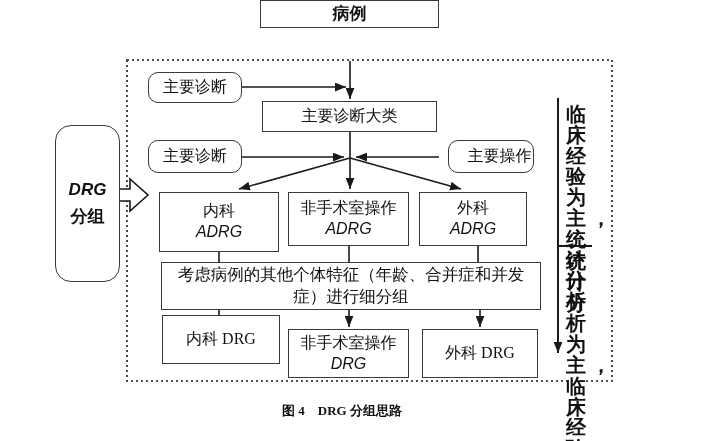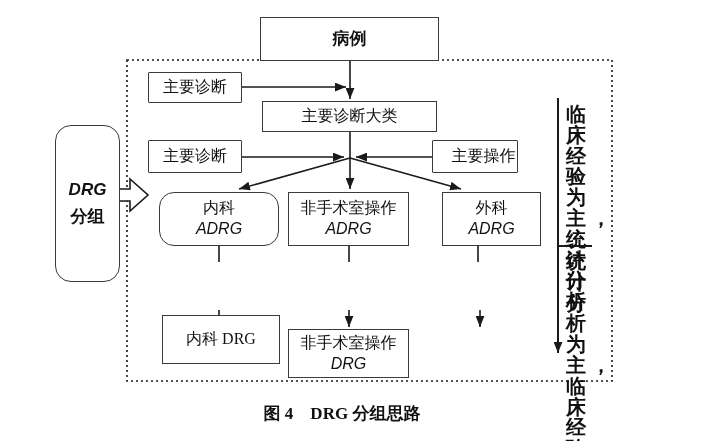--- a/index.html
+++ b/index.html
@@ -8,30 +8,30 @@
     font-family:"Liberation Serif","DejaVu Serif",serif; color:#111;
     overflow:hidden;
   }
   svg.layer { position:absolute; left:0; top:0; width:712px; height:441px; }
   .box {
     position:absolute; background:#fff; border:1.6px solid #3a3a3a;
     box-sizing:border-box; display:flex; flex-direction:column;
     align-items:center; justify-content:center; text-align:center;
     font-size:16px; line-height:1.3;
   }
-  .rounded { border-radius:1px; }
+  .rounded { border-radius:10px; }
   .bold { font-weight:bold; }
   .en { font-family:"Liberation Sans","DejaVu Sans",sans-serif;font-style:italic; }
   .annotation {
     position:absolute; width:48px; font-weight:bold; font-size:20px;
     line-height:20.8px; letter-spacing:5px; white-space:pre-line;
   }
   .caption {
     position:absolute; top:402px; left:342px; transform:translateX(-50%);
-    font-weight:bold; font-size:17px; white-space:nowrap;
+    font-weight:bold; font-size:13px; white-space:nowrap;
   }
   .refine-text { font-size:16.5px; line-height:22px; white-space:pre-line; }
 </style>
 </head>
 <body>
 
 <div class="canvas">
 
   <svg class="layer" viewBox="0 0 712 441">
     <defs>
@@ -62,65 +62,72 @@
     <line x1="478" y1="246" x2="478" y2="262" stroke="#1a1a1a" stroke-width="1.6"></line>
 
     <line x1="219" y1="310" x2="219" y2="327" stroke="#1a1a1a" stroke-width="1.6" marker-end="url(#ah)"></line>
     <line x1="349" y1="310" x2="349" y2="327" stroke="#1a1a1a" stroke-width="1.6" marker-end="url(#ah)"></line>
     <line x1="480" y1="310" x2="480" y2="327" stroke="#1a1a1a" stroke-width="1.6" marker-end="url(#ah)"></line>
 
     <line x1="558" y1="98" x2="558" y2="353" stroke="#1a1a1a" stroke-width="2" marker-end="url(#ah)"></line>
     <line x1="558" y1="246" x2="592" y2="246" stroke="#1a1a1a" stroke-width="2"></line>
   </svg>
 
-  <div class="box bold" style="left:260px;top:17px;width:179px;height:44px;font-size:17px;">
+  <div class="box bold" style="left:260px;top:0;width:179px;height:28px;font-size:17px;">
     <span>病例</span>
   </div>
 
   <div class="box rounded" style="left:148px;top:72px;width:94px;height:31px;">
     <span>主要诊断</span>
   </div>
 
   <div class="box" style="left:262px;top:101px;width:175px;height:31px;">
     <span>主要诊断大类</span>
   </div>
 
   <div class="box rounded" style="left:148px;top:140px;width:94px;height:33px;">
     <span>主要诊断</span>
   </div>
 
-  <div class="box rounded" style="left:432px;top:140px;width:86px;height:33px;padding-left:17px;">
+  <div class="box rounded" style="left:448px;top:140px;width:86px;height:33px;padding-left:17px;">
     <span>主要操作</span>
   </div>
 
-  <div class="box" style="left:159px;top:192px;width:120px;height:54px;border-radius:15px;">
+  <div class="box" style="left:159px;top:192px;width:120px;height:60px;">
     <span>内科</span>
     <span class="en">ADRG</span>
   </div>
 
   <div class="box" style="left:288px;top:192px;width:121px;height:54px;">
     <span>非手术室操作</span>
     <span class="en">ADRG</span>
   </div>
 
-  <div class="box" style="left:442px;top:192px;width:99px;height:54px;">
+  <div class="box" style="left:419px;top:192px;width:108px;height:54px;">
     <span>外科</span>
     <span class="en">ADRG</span>
   </div>
 
+  <div class="box" style="left:161px;top:262px;width:380px;height:48px;">
+    <span class="refine-text">考虑病例的其他个体特征（年龄、合并症和并发
+症）进行细分组</span>
+  </div>
 
   <div class="box" style="left:162px;top:315px;width:118px;height:49px;">
     <span>内科 DRG</span>
   </div>
 
   <div class="box" style="left:288px;top:329px;width:121px;height:49px;">
     <span>非手术室操作</span>
     <span class="en">DRG</span>
   </div>
 
+  <div class="box" style="left:422px;top:329px;width:116px;height:49px;">
+    <span>外科 DRG</span>
+  </div>
 
   <div class="box bold" style="left:55px;top:125px;width:65px;height:157px;border-radius:16px;font-size:17px;line-height:1.55;">
     <span class="en">DRG</span>
     <span>分组</span>
   </div>
 
   <div class="annotation" style="left:566px;top:104px;">临床
 经验
 为
 主，

